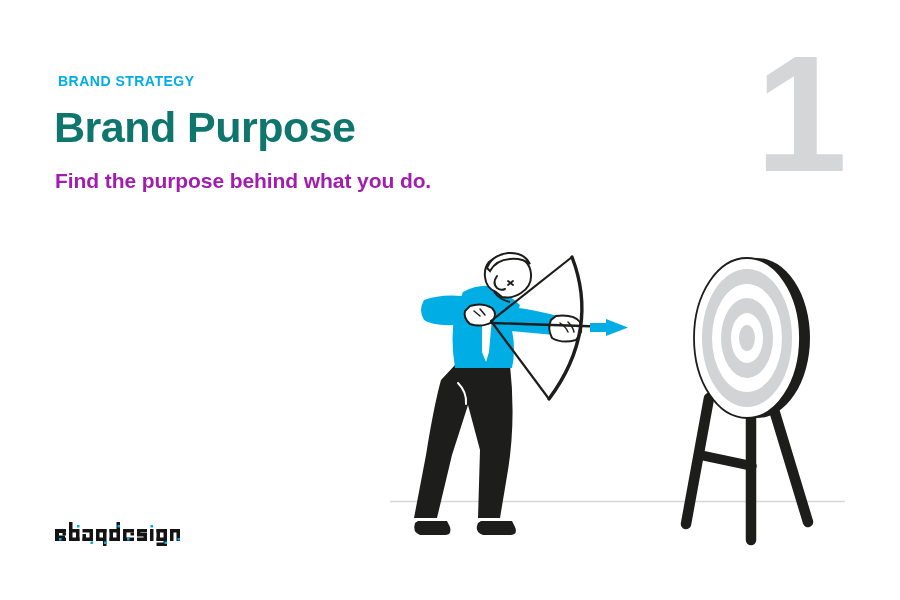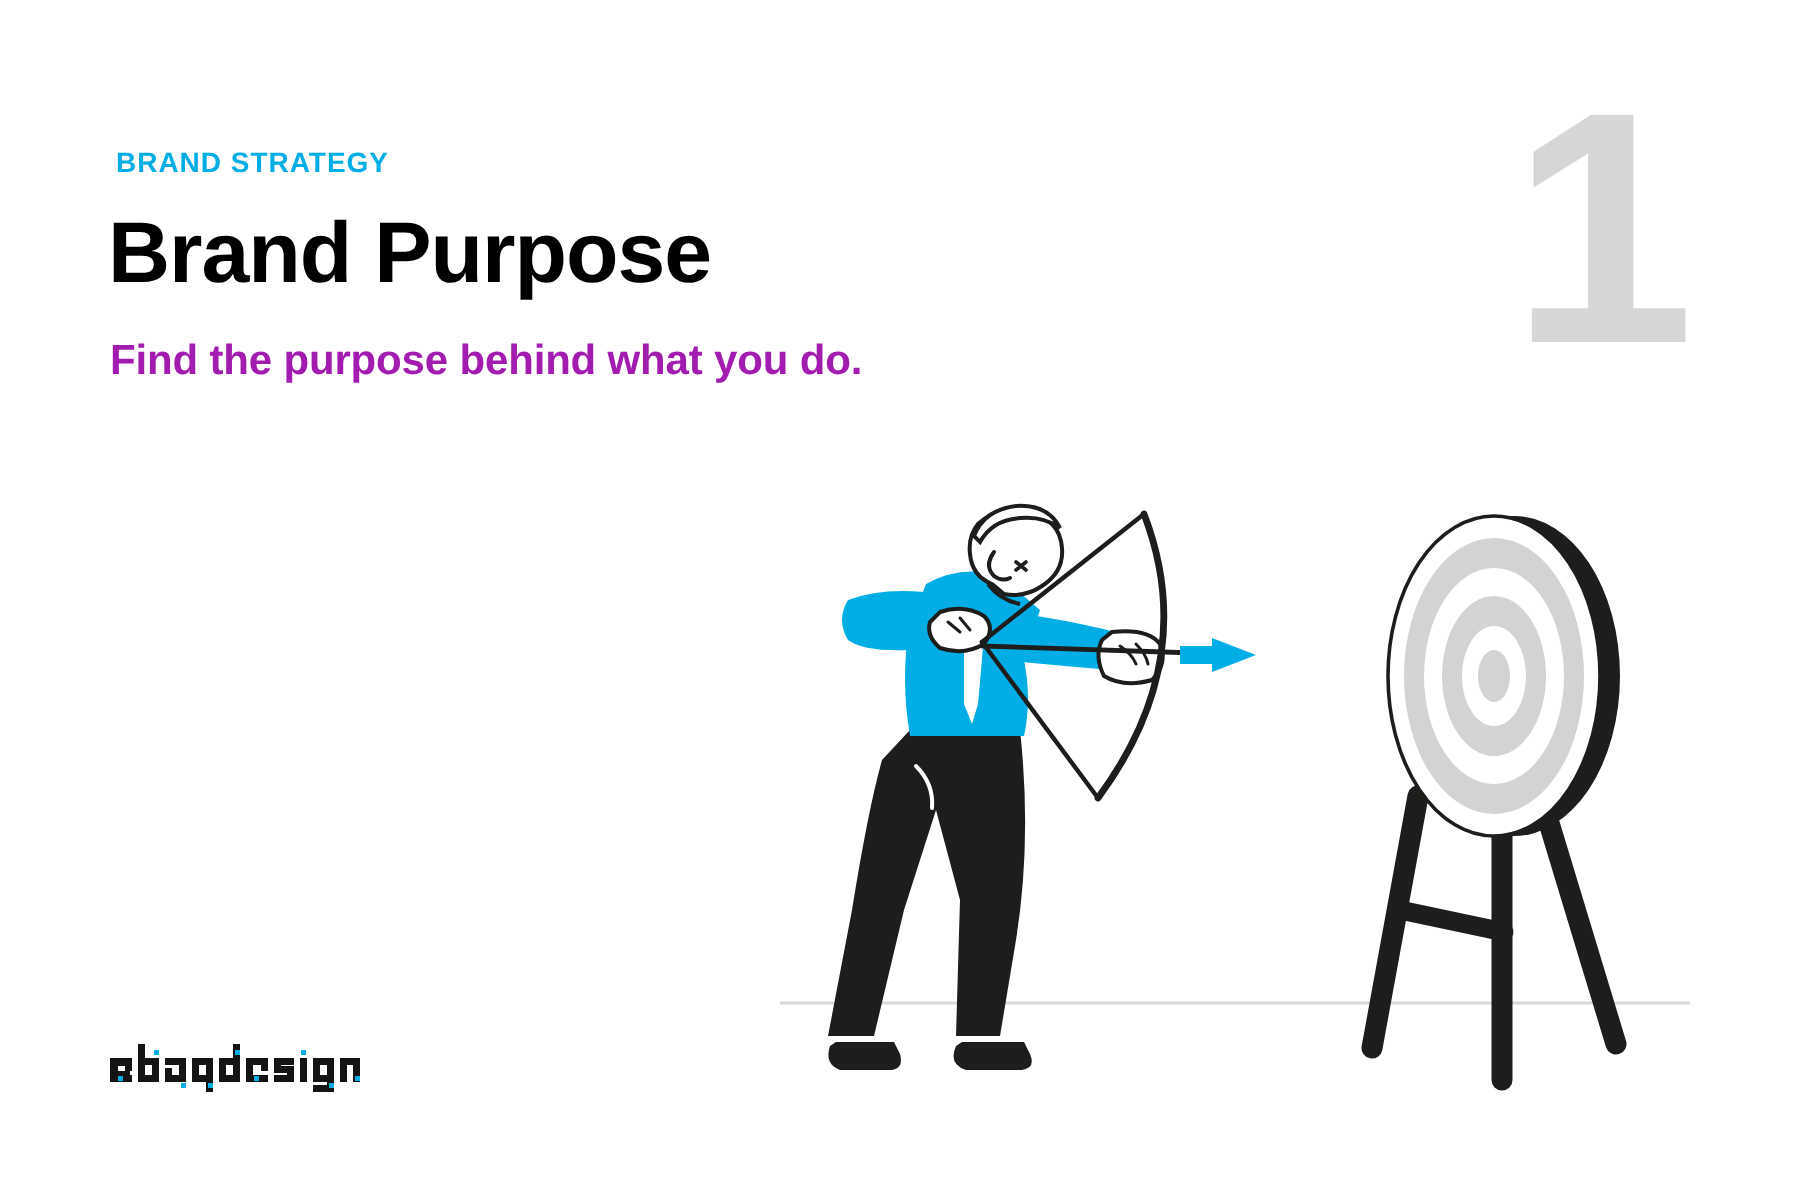--- a/index.html
+++ b/index.html
@@ -32,21 +32,21 @@
     line-height: 1;
     white-space: nowrap;
   }
   .headline {
     position: absolute;
     left: 54px;
     top: 104px;
     font-size: 43px;
     font-weight: 700;
     letter-spacing: -0.012em;
-    color: #000000;
+    color: #0f766e;
     line-height: 1.1;
     white-space: nowrap;
     margin: 0;
   }
   .subhead {
     position: absolute;
     left: 55px;
     top: 168px;
     font-size: 21px;
     font-weight: 700;

